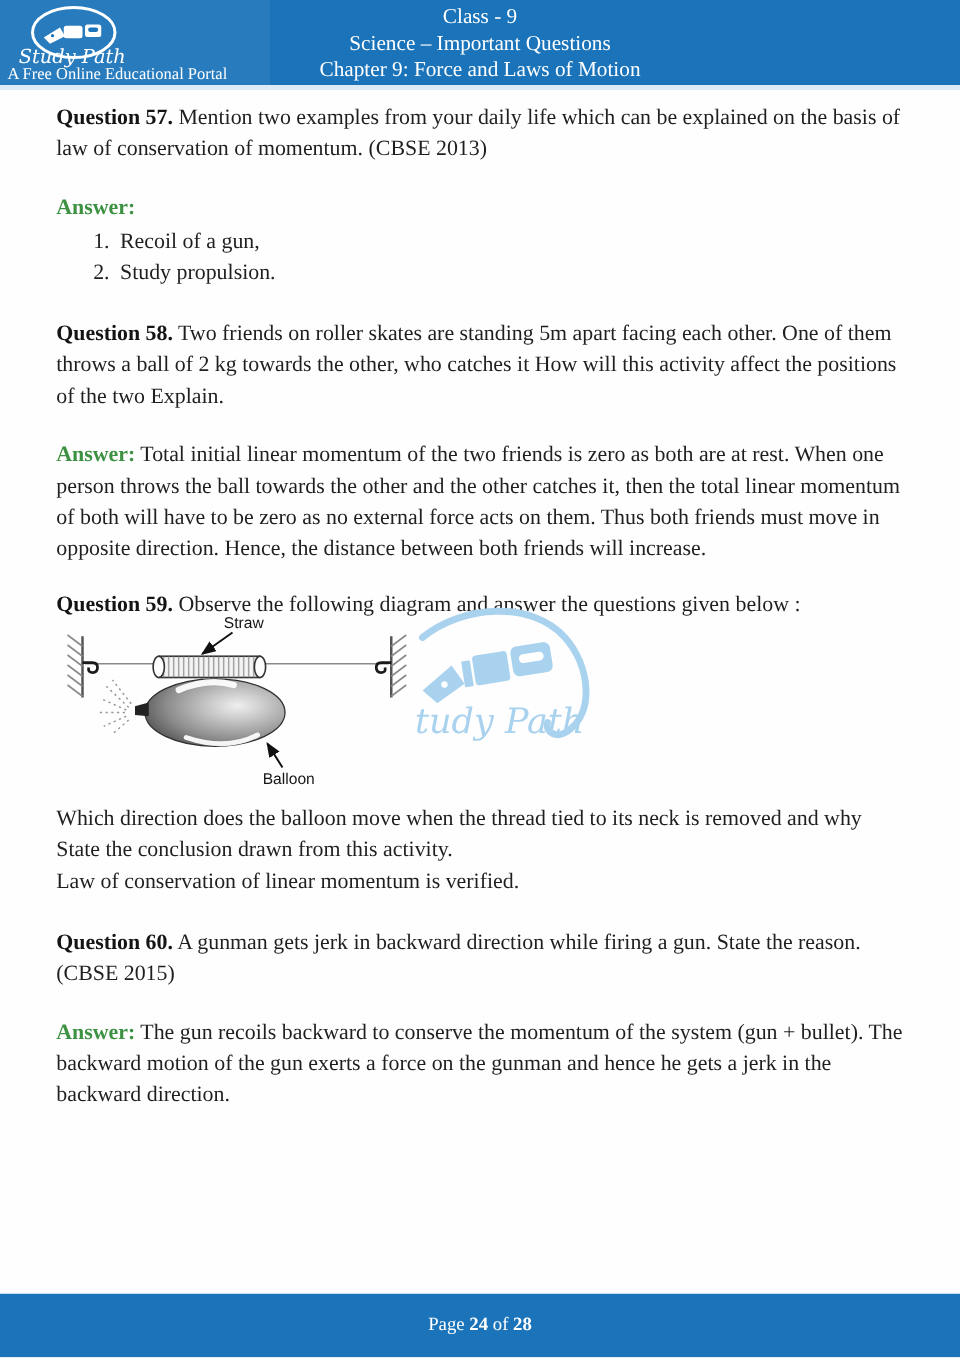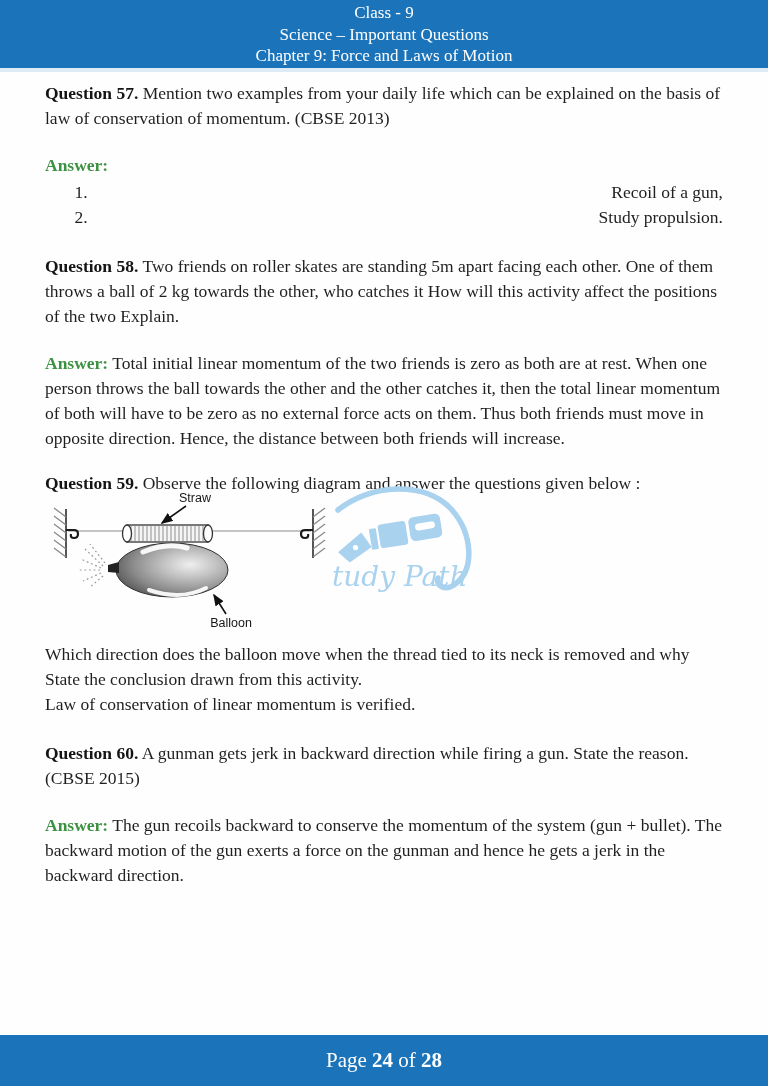--- a/index.html
+++ b/index.html
@@ -46,52 +46,64 @@
   .content {
     position: absolute; left: 45px; width: 678px; top: 72px;
     font-size: 17.5px; line-height: 25px;
   }
   .content p { margin: 0; font-family: Liberation Serif, serif; }
   .qlabel { font-weight: bold; color: #141414; }
   .alabel { font-weight: bold; color: #3d9142; }
   .mt-q57 { margin-top: 9px !important; }
   .mt-a57 { margin-top: 22px !important; }
   ol.ans-list { margin: 2px 0 0 0; padding-left: 47px; }
-  ol.ans-list li { padding-left: 4px; line-height: 25px; text-align: right; }
+  ol.ans-list li { padding-left: 4px; line-height: 25px; }
   .mt-q58 { margin-top: 24px !important; }
   .mt-a58 { margin-top: 22px !important; }
   .mt-q59 { margin-top: 20px !important; }
   .diagram {
     position: relative; height: 146px; margin-top: -10px; width: 678px;
   }
   .watermark { position: absolute; left: 285px; top: -6px; }
   .mt-sub { margin-top: 10px !important; }
   .mt-a59 { margin-top: 22px !important; }
   .mt-q60 { margin-top: 24px !important; }
   .mt-a60 { margin-top: 22px !important; }
 
   
   .footer {
     position: absolute; left: 0; right: 0; bottom: 0; height: 51px;
     background: #1b74ba; color: #ffffff; text-align: center;
-    font-size: 21px; line-height: 51px;
+    font-size: 15px; line-height: 51px;
   }
   .footer b { font-weight: bold; }
 
   svg text.diag-label {
     font-family: "Liberation Sans", sans-serif;
     font-size: 12.5px; fill: #161616;
   }
 </style>
 </head>
 <body>
 
 <div class="page">
 
   <div class="header">
+    <div class="logo-block">
+      <svg class="logo-oval" width="76" height="48" viewBox="0 0 76 48">
+        <ellipse cx="37" cy="23" rx="33" ry="20" fill="none" stroke="#ffffff" stroke-width="2.4"></ellipse>
+        <polygon points="13,27 26,19 30,26 18,32" fill="#ffffff"></polygon>
+        <circle cx="20" cy="25.5" r="1.3" fill="#1b74ba"></circle>
+        <rect x="29" y="17.5" width="15" height="10" rx="2" fill="#ffffff"></rect>
+        <rect x="46" y="16.5" width="13" height="10" rx="2" fill="#ffffff"></rect>
+        <rect x="48.5" y="19" width="8" height="3.5" rx="1.75" fill="#1b74ba"></rect>
+      </svg>
+      <div class="brand">Study Path</div>
+      <div class="tagline">A Free Online Educational Portal</div>
+    </div>
     <div class="titles">
       <div>Class - 9</div>
       <div>Science – Important Questions</div>
       <div>Chapter 9: Force and Laws of Motion</div>
     </div>
   </div>
   <div class="header-strip"></div>
 
   <div class="content">
 

